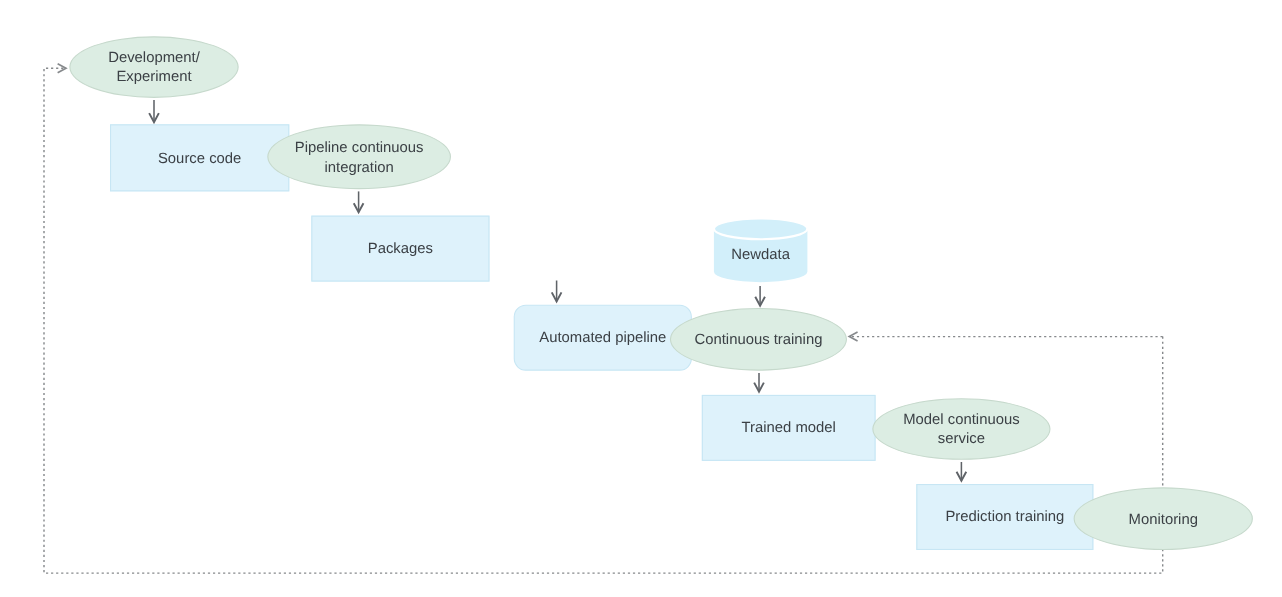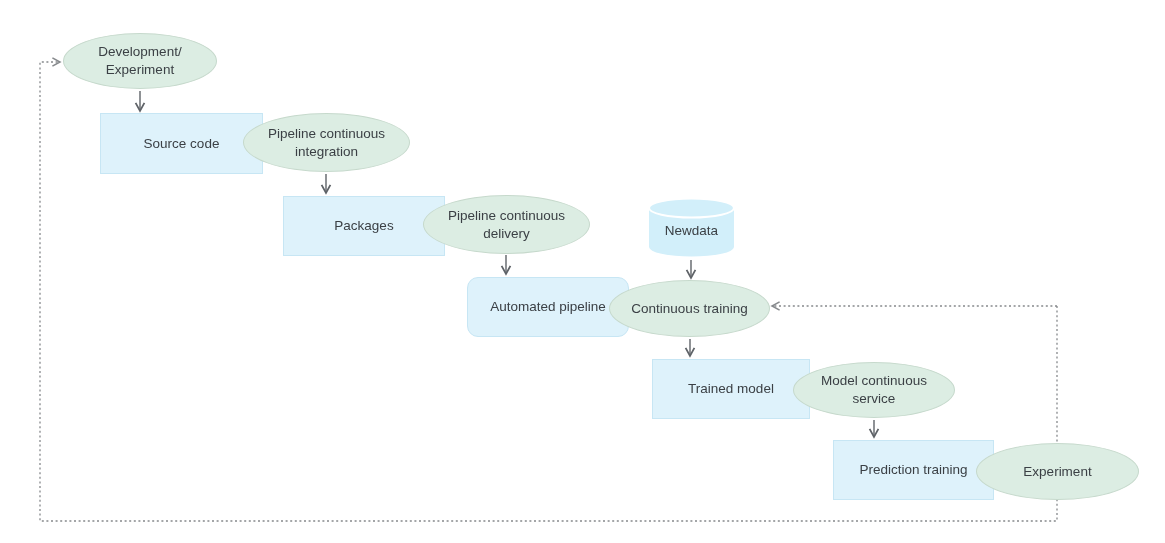--- a/index.html
+++ b/index.html
@@ -74,35 +74,34 @@
   </svg>
 
   <div class="node ellipse" style="left:63px;top:33px;width:154px;height:56px;">Development/ Experiment</div>
 
   <div class="node rect" style="left:60px;top:113px;width:163px;height:61px;">Source code</div>
 
   <div class="node ellipse" style="left:243px;top:113px;width:167px;height:59px;">Pipeline continuous integration</div>
 
   <div class="node rect" style="left:243px;top:196px;width:162px;height:60px;">Packages</div>
 
-  <div class="node ellipse" style="left:423px;top:195px;width:167px;height:59px;">Pipeline continuous delivery</div>
 
   <div class="node rect" style="left:427px;top:277px;width:162px;height:60px;border-radius:11px;">Automated pipeline</div>
 
   <div class="node cylinder" style="left:646px;top:197px;width:91px;height:61px;">
     <svg viewBox="0 0 91 61" preserveAspectRatio="none">
       <path class="cyl-body" d="M3,11 L3,50 A42.5,9.5 0 0 0 88,50 L88,11 Z"></path>
       <ellipse class="cyl-lid" cx="45.5" cy="11" rx="42.5" ry="9.5"></ellipse>
     </svg>
     <span class="label">Newdata</span>
   </div>
 
   <div class="node ellipse" style="left:609px;top:280px;width:161px;height:57px;">Continuous training</div>
 
-  <div class="node rect" style="left:612px;top:359px;width:158px;height:60px;">Trained model</div>
+  <div class="node rect" style="left:598px;top:359px;width:158px;height:60px;">Trained model</div>
 
   <div class="node ellipse" style="left:793px;top:362px;width:162px;height:56px;">Model continuous service</div>
 
   <div class="node rect" style="left:793px;top:440px;width:161px;height:60px;">Prediction training</div>
 
-  <div class="node ellipse" style="left:976px;top:443px;width:163px;height:57px;">Experiment</div>
+  <div class="node ellipse" style="left:976px;top:443px;width:163px;height:57px;">Monitoring</div>
 
 </div>
 
 </body></html>

